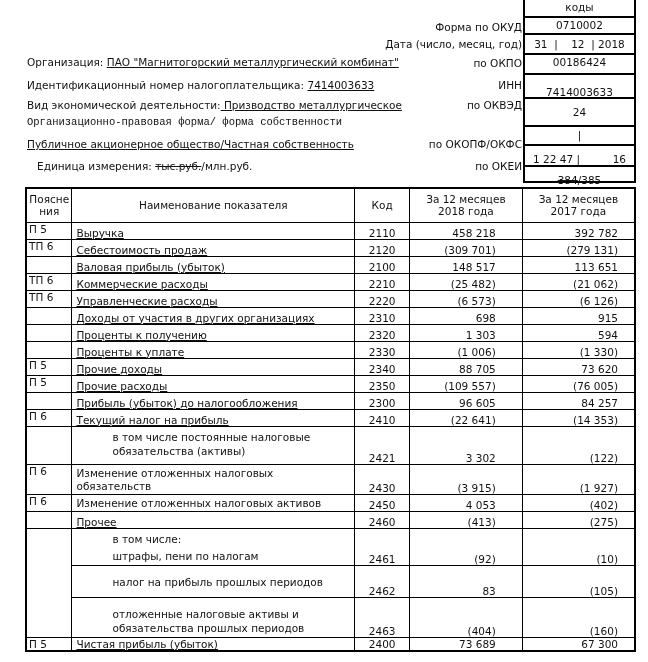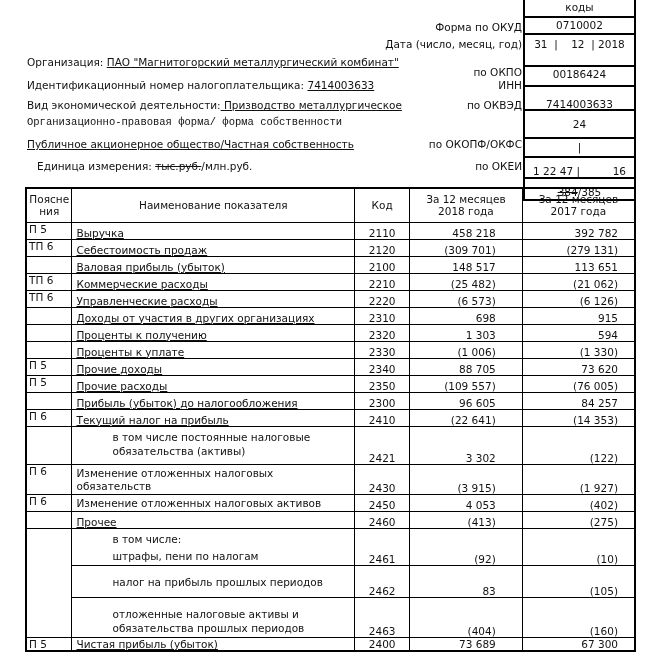--- a/index.html
+++ b/index.html
@@ -41,48 +41,48 @@
   tr.r1 td { height: 17px; }
   .nob-top { border-top: none !important; }
   .nob-bot { border-bottom: none !important; }
 </style>
 </head>
 <body>
 
 <div class="codes">
   <div class="c" style="height:20px;line-height:18px;">коды</div>
   <div class="c" style="height:17px;line-height:15px;">0710002</div>
-  <div class="c" style="height:32px;line-height:18px;">
+  <div class="c" style="height:20px;line-height:18px;">
     <span>31</span>
     &nbsp;|&nbsp;&nbsp;&nbsp;
     <span>12</span>
     &nbsp;|
     <span>2018</span>
   </div>
   <div class="c" style="height:20px;line-height:14px;">00186424</div>
   <div class="c" style="height:24px;line-height:34px;">7414003633</div>
   <div class="c" style="height:28px;line-height:26px;">24</div>
   <div class="c" style="height:19px;line-height:16px;">|</div>
   <div class="c" style="height:21px;line-height:26px;text-align:left;padding-left:8px;">
     <span>1 22 47 |</span>
     <span style="position:absolute;right:8px;">16</span>
   </div>
-  <div class="c" style="height:22px;line-height:26px;">
+  <div class="c" style="height:16px;line-height:26px;">
     <span class="strike">384</span><span>/385</span>
   </div>
 </div>
 
 <div class="hdr-right" style="top:21px;">Форма по ОКУД</div>
 <div class="hdr-right" style="top:38px;">Дата (число, месяц, год)</div>
 
 <div class="hdr-label" style="left:27px;top:56px;">
   <span>Организация:</span>
   <span class="u">ПАО "Магнитогорский металлургический комбинат"</span>
 </div>
-<div class="hdr-right" style="top:66px;padding-left:48px;">по ОКПО</div>
+<div class="hdr-right" style="top:57px;padding-left:48px;">по ОКПО</div>
 
 <div class="hdr-label" style="left:27px;top:79px;">
   <span>Идентификационный номер налогоплательщика:</span>
   <span class="u">7414003633</span>
 </div>
 <div class="hdr-right" style="top:79px;">ИНН</div>
 
 <div class="hdr-label" style="left:27px;top:99px;">
   <span>Вид экономической деятельности:</span><span class="u"> Призводство металлургическое</span>
 </div>

